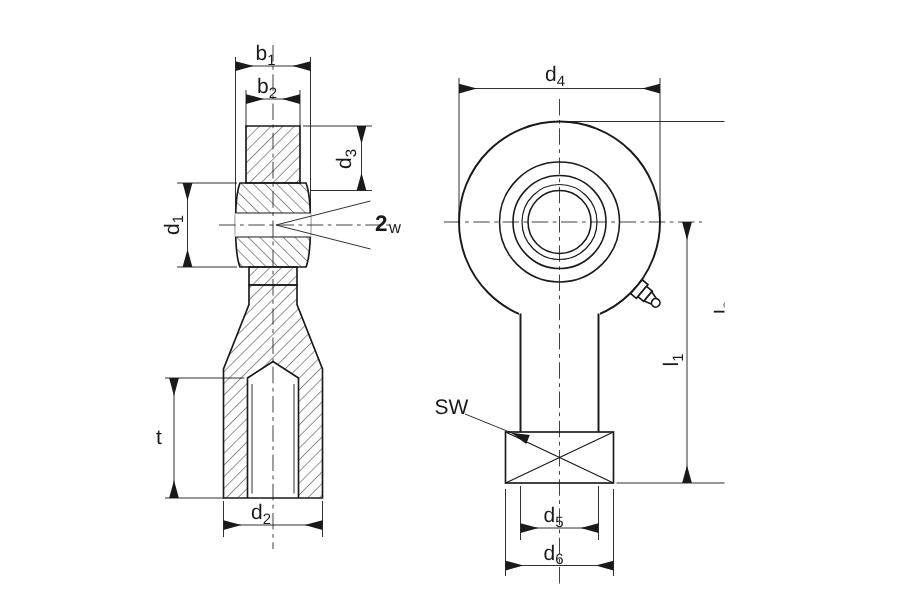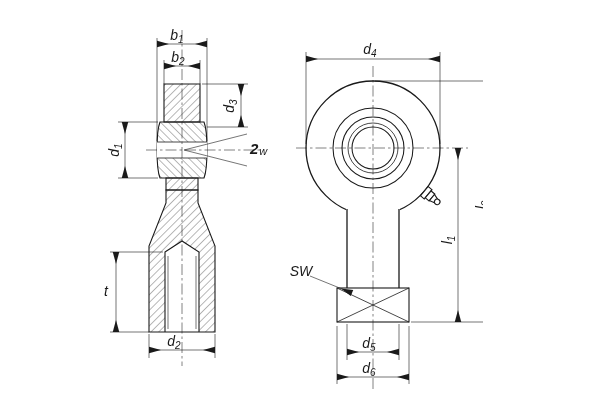--- a/index.html
+++ b/index.html
@@ -1,17 +1,17 @@
 <!DOCTYPE html>
 <html style="--line: #1a1a1a; --bg: #ffffff;"><head>
 <meta charset="utf-8">
 <style>
   :root { --line:#1a1a1a; --bg:#ffffff; }
   html,body { margin:0; padding:0; background:var(--bg); }
-  .stage { width:483px; height:403px; background:var(--bg); position:relative; overflow:hidden;font-style:italic; }
+  .stage { width:483px; height:403px; background:var(--bg); position:relative; overflow:hidden; }
   svg text { font-family:"Liberation Sans", sans-serif; font-size:14px; fill:var(--line); }
   .sub   { font-size:10px; }
   .bold2 { font-weight:bold; font-size:15px; }
   .wsm   { font-size:11px; }
   .o    { stroke:var(--line); stroke-width:1.3; fill:none; }
   .o2   { stroke:var(--line); stroke-width:1.05; fill:none; }
   .o3   { stroke:var(--line); stroke-width:0.8; fill:none; }
   .thin { stroke:var(--line); stroke-width:0.6; fill:none; }
   .cl   { stroke:var(--line); stroke-width:0.55; stroke-dasharray:11 3 2.5 3; fill:none; }
   .hA   { fill:url(#h45);  stroke:var(--line); stroke-width:1.1; }

